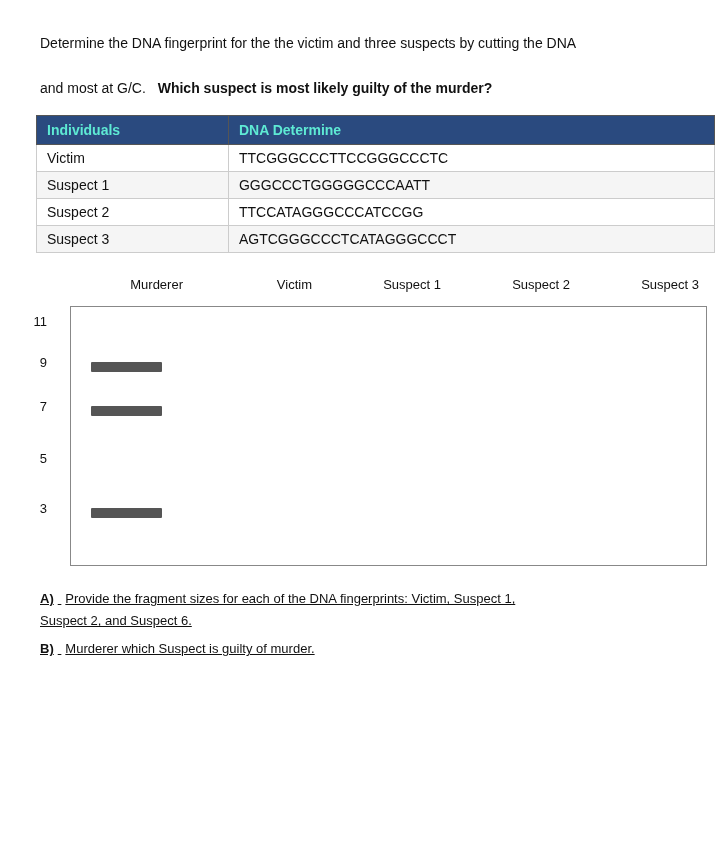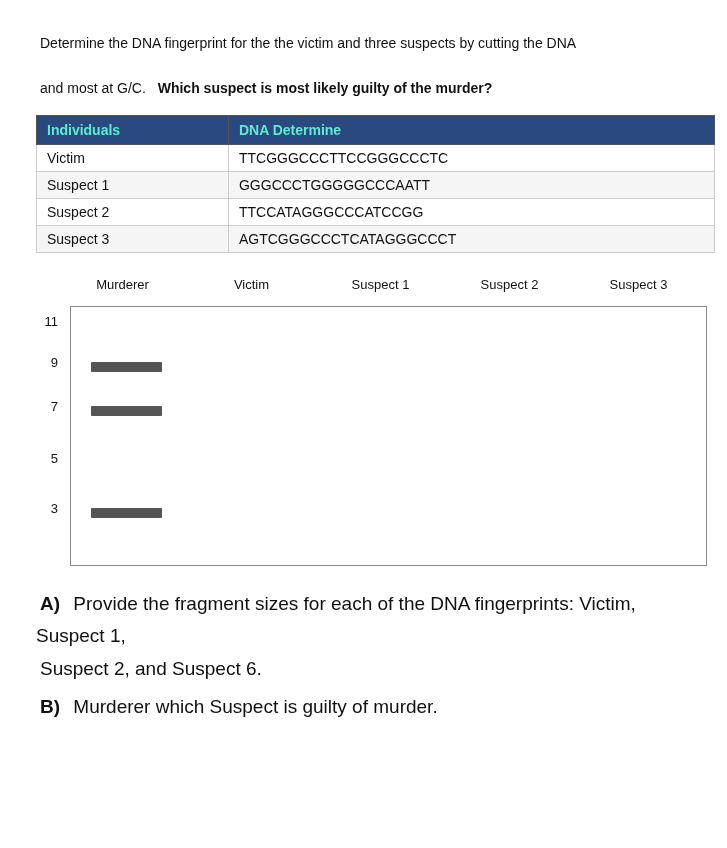--- a/index.html
+++ b/index.html
@@ -49,21 +49,21 @@
     }
     
     .col-headers {
       display: flex;
       flex-direction: row;
       margin-left: 28px;
       margin-bottom: 2px;
     }
     .col-header {
       flex: 1;
-      text-align: center;
+      text-align: right;
       font-size: 13px;
       padding: 2px 0;
     }
     
     .gel-inner {
       display: flex;
       flex-direction: row;
       border: 1.5px solid #888;
       height: 260px;
       margin-left: 0;
@@ -79,43 +79,44 @@
     .y-labels {
       display: flex;
       flex-direction: column;
       justify-content: flex-start;
       width: 22px;
       height: 260px;
       position: relative;
     }
     .y-label {
       position: absolute;
-      right: 4px;
+      right: 15px;
       font-size: 13px;
       transform: translateY(-50%);
     }
     
     .lane {
       flex: 1;
       position: relative;
       border-right: none;
     }
     
     .band {
       position: absolute;
       left: 10%;
       width: 60%;
       height: 10px;
       background: #555;
       border-radius: 1px;
     }
     .section-text {
-      font-size: 19px;
+      font-size: 13px;
       line-height: 1.7;
       margin-top: 8px;
+      text-decoration: underline;
     }
     .section-text .bold {
       font-weight: bold;
     }
   </style>
 </head>
 <body>
 
 <div class="intro-text">
   <span>Determine the DNA fingerprint for the the victim and three suspects by cutting the DNA</span><br>

